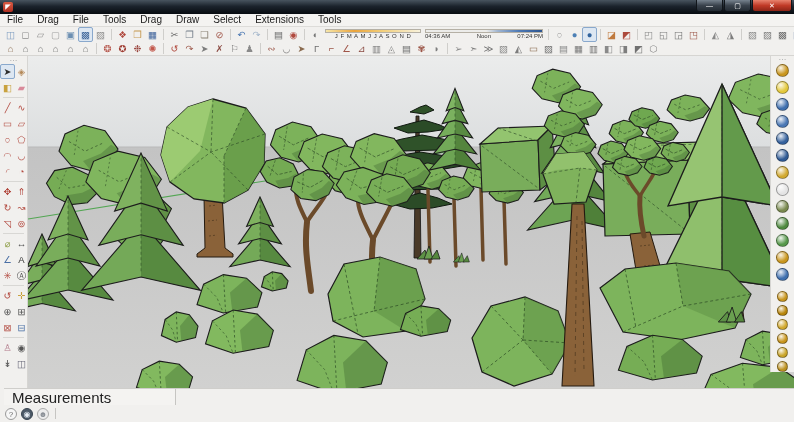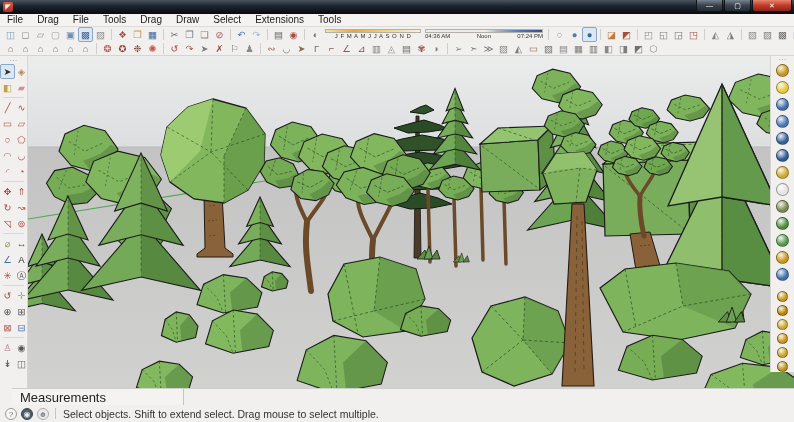--- a/index.html
+++ b/index.html
@@ -48,22 +48,22 @@
   .rt{position:absolute;right:0;top:56px;width:24px;height:316px;background:#f1f0ee;
     border-left:1px solid #d6d5d2;z-index:20;box-sizing:border-box;display:flex;flex-direction:column;align-items:center;padding-top:1px}
   .ball{width:11px;height:11px;border-radius:50%;margin:2px 0;border:1px solid rgba(0,0,0,.35);flex:none;
     background-image:radial-gradient(circle at 35% 28%, rgba(255,255,255,.9), rgba(255,255,255,0) 60%)}
   .ballgroup,.smallgroup{display:flex;flex-direction:column;align-items:center}
   .smallgroup .ball{width:9px;height:9px;margin:1.5px 0}
   .rsep{width:14px;height:1px;background:#d8d7d4;margin:3px 0}
   
   .canvas{position:absolute;left:28px;top:56px;width:766px;height:332px;overflow:hidden;z-index:10}
   
-  .tray{position:absolute;left:12px;right:0;top:388px;height:17px;background:#f1f0ee;
-    border-top:1px solid #cfcecb;display:flex;align-items:center;font-size:13px;color:#222;z-index:30;box-sizing:border-box}
+  .tray{position:absolute;left:4px;right:0;top:388px;height:17px;background:#f1f0ee;
+    border-top:1px solid #cfcecb;display:flex;align-items:center;font-size:15px;color:#222;z-index:30;box-sizing:border-box}
   .meas{width:172px;height:100%;border-right:1px solid #c6c5c2;display:flex;align-items:center;
     padding-left:8px;box-sizing:border-box;background:#f4f3f1}
   .statusbar{position:absolute;left:0;right:0;top:405px;height:17px;background:#f1f0ee;
     display:flex;align-items:center;font-size:10.5px;color:#333;padding-left:5px;z-index:30;box-sizing:border-box}
   .sic{width:12px;height:12px;border-radius:50%;font-size:8px;line-height:11px;text-align:center;
     margin-right:4px;flex:none;box-sizing:border-box}
   .ssep{width:1px;height:11px;background:#c6c5c2;margin:0 7px 0 2px}
 </style>
 </head>
 <body>
@@ -583,14 +583,13 @@
 </div>
 
 <div class="statusbar">
   <span style="display:flex;align-items:center">
 
   <span class="sic" style="color:#6b6b6b;border:1px solid #9a9a9a;background:#f6f6f6" title="help-status-icon">?</span>
       <span class="sic" style="color:#e8eef5;background:#4d5a68;border:1px solid #3a4551" title="geolocation-status-icon">◉</span>
       <span class="sic" style="color:#8a8f96;border:1px solid #ababab;background:#ececec" title="signin-status-icon">☻</span>
     </span>
   <span class="ssep"></span>
-  <span>Select objects. Shift to extend select. Drag mouse to select multiple.</span>
 </div>
 
 </body></html>

